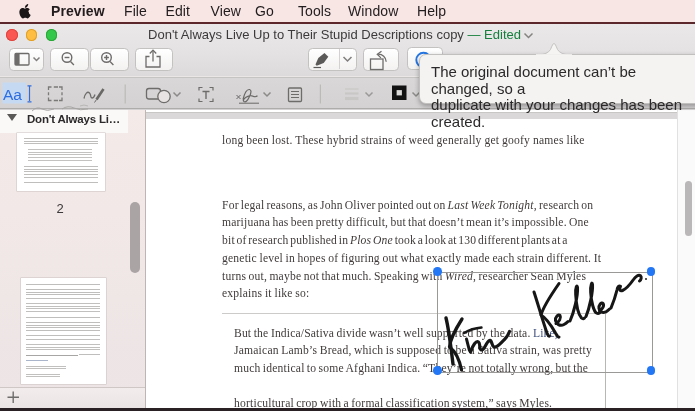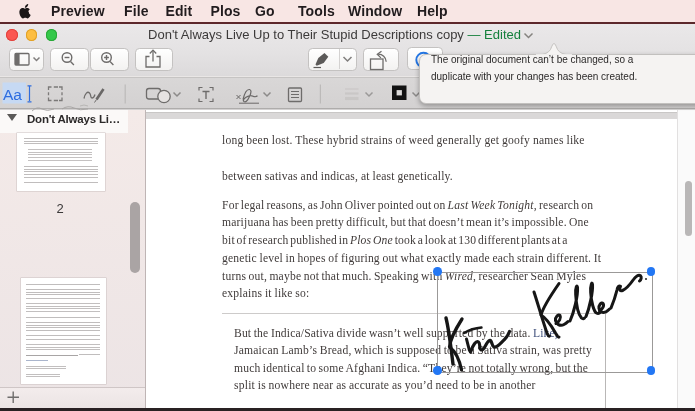--- a/index.html
+++ b/index.html
@@ -1,21 +1,21 @@
 <!DOCTYPE html>
 <html><head>
 <meta charset="utf-8">
 <style>
   html,body{margin:0;padding:0;background:#fff;}
   #stage{position:relative;width:695px;height:411px;overflow:hidden;
     font-family:"Liberation Sans",sans-serif;background:#e9e6e5;}
   .abs{position:absolute;}
   
   #menubar{left:0;top:0;width:695px;height:22px;background:#f8e6e4;}
-  .mi{position:absolute;top:3px;font-size:14px;color:#211c1e;letter-spacing:.1px;font-weight:bold;}
+  .mi{position:absolute;top:3px;font-size:14px;color:#211c1e;letter-spacing:.1px;}
   #maroon{left:0;top:22px;width:695px;height:2px;background:#5c282b;}
   
   #titlebar{left:0;top:24px;width:695px;height:52px;
     background:linear-gradient(#eae8e9,#e4e2e3 55%,#dcdadb);}
   #row2{left:0;top:76.5px;width:695px;height:32px;background:linear-gradient(#d9d7d7,#d3d1d1);border-top:1px solid #c6c4c3;}
   #toolbot{left:0;top:108px;width:695px;height:1.2px;background:#aeacab;}
   .tl-btn{position:absolute;top:48px;height:21px;background:linear-gradient(#fff,#f3f2f1);
     border:1px solid #c4c2c1;border-radius:4.5px;}
   
   .light{position:absolute;top:29px;width:11.5px;height:11.5px;border-radius:50%;}
@@ -41,34 +41,34 @@
   
   .dl{position:absolute;font-family:"Liberation Serif",serif;font-size:11.6px;line-height:11.6px;color:#403b3a;white-space:pre;letter-spacing:0.2px;}
   #hr1{left:221.5px;top:312.6px;width:385px;height:1px;background:#cdcbca;}
   #vline1{left:605.4px;top:312.6px;width:1px;height:98px;background:#b9b7b6;}
   
   #selbox{left:437px;top:271.5px;width:214px;height:99px;border:1px solid #9b9998;}
   .hdl{position:absolute;width:8.5px;height:8.5px;border-radius:50%;background:#2377f4;}
   
   #popover{left:419.3px;top:53.5px;width:300px;height:48px;background:#f5f3f2;border:1px solid #c2c0be;
      border-radius:7px;box-shadow:0 2px 5px rgba(0,0,0,.3);}
-  #poptext{left:431px;top:52px;font-size:10px;line-height:16.7px;color:#2b2929;letter-spacing:0px;}
+  #poptext{left:431px;top:64px;font-size:15px;line-height:16.7px;color:#2b2929;letter-spacing:0px;}
 </style>
 </head>
 <body>
 <div id="stage">
 
   <div class="abs" id="menubar"></div>
   <svg class="abs" style="left:18px;top:4px" width="13" height="15" viewBox="0 0 13 15">
     <path fill="#1b1718" d="M9.3 2.5c.6-.7 1-1.7.9-2.5-.8 0-1.8.6-2.4 1.3-.5.6-1 1.6-.9 2.5.9.1 1.8-.6 2.4-1.3z M10.4 7.8c0-1.6 1.3-2.4 1.4-2.4-.8-1.1-2-1.3-2.4-1.3-1 -.1-2 .6-2.5 .6-.5 0-1.3-.6-2.2-.6-1.1 0-2.2.7-2.8 1.7-1.2 2.1-.3 5.2.9 6.9.6.8 1.3 1.7 2.2 1.7.9 0 1.2-.6 2.3-.6 1.1 0 1.4.6 2.3.6.9 0 1.5-.8 2.1-1.6.7-.9.9-1.9 1-1.9 0 0-1.9-.7-1.9-2.9z"></path>
   </svg>
   <div class="mi" style="left:51px;font-weight:700">Preview</div>
   <div class="mi" style="left:124px">File</div>
   <div class="mi" style="left:165.5px">Edit</div>
-  <div class="mi" style="left:210.5px">Plos</div>
+  <div class="mi" style="left:210.5px">View</div>
   <div class="mi" style="left:255px">Go</div>
   <div class="mi" style="left:298px">Tools</div>
   <div class="mi" style="left:348px">Window</div>
   <div class="mi" style="left:417px">Help</div>
   <div class="abs" id="maroon"></div>
 
   <div class="abs" id="titlebar"></div>
   <div class="abs" id="row2"></div>
   <div class="abs" id="toolbot"></div>
   <div class="light" style="left:6.3px;background:#fb5752;box-shadow:inset 0 0 0 1px #e1443e;"></div>
@@ -217,33 +217,32 @@
   </svg>
   <div class="abs" id="sidesep"></div>
 
   <div class="abs" id="main"></div>
   <div class="abs" id="sliverline"></div>
   <div class="abs" id="gapband"></div>
   <div class="abs" id="vtrack"></div>
   <div class="abs" id="vthumb"></div>
 
   <div class="dl" style="left:222px;top:135.3px;word-spacing:-0.23px">long been lost. These hybrid strains of weed generally get goofy names like</div>
-  <div class="dl" style="left:222px;top:171.4px;word-spacing:-0.29px">between sativas and indicas, at least genetically.</div>
   <div class="dl" style="left:222px;top:199.7px;word-spacing:-1.0px">For legal reasons, as John Oliver pointed out on <i>Last Week Tonight</i>, research on</div>
   <div class="dl" style="left:222px;top:217.4px;word-spacing:-0.85px">marijuana has been pretty difficult, but that doesn’t mean it’s impossible. One</div>
   <div class="dl" style="left:222px;top:235.1px;word-spacing:-1.4px">bit of research published in <i>Plos One</i> took a look at 130 different plants at a</div>
   <div class="dl" style="left:222px;top:253px;word-spacing:-0.5px">genetic level in hopes of figuring out what exactly made each strain different. It</div>
   <div class="dl" style="left:222px;top:270.8px;word-spacing:-0.75px">turns out, maybe not that much. Speaking with <i>Wired</i>, researcher Sean Myles</div>
   <div class="dl" style="left:222px;top:288.3px;word-spacing:-0.4px">explains it like so:</div>
   <div class="abs" id="hr1"></div>
   <div class="abs" id="vline1"></div>
   <div class="dl" style="left:234px;top:327.6px;word-spacing:-0.5px;letter-spacing:0.15px">But the Indica/Sativa divide wasn’t well supported by the data. <span style="color:#41517c">Like,</span></div>
   <div class="dl" style="left:234px;top:345.2px;word-spacing:-0.6px">Jamaican Lamb’s Bread, which is supposed to be a Sativa strain, was pretty</div>
   <div class="dl" style="left:234px;top:362.8px;word-spacing:-0.8px">much identical to some Afghani Indica. “They’re not totally wrong, but the</div>
-  <div class="dl" style="left:234px;top:380.4px;word-spacing:-0.35px">split is nowhere near as accurate as you’d need to be in another</div>
+  <div class="dl" style="left:234px;top:398px;word-spacing:-0.8px">horticultural crop with a formal classification system,” says Myles.</div>
 
   <svg class="abs" style="left:430px;top:260px" width="230" height="130" viewBox="430 260 230 130">
     <g stroke="#161616" fill="none" stroke-width="3.05" stroke-linecap="round" stroke-linejoin="round">
       <path d="M446,318 C449,330 451,348 453,364" stroke-width="3.4"></path>
       <path d="M462,319 C455,330 450,341 449.5,347 C455,351 459.5,360 461.5,370" stroke-width="3.3"></path>
       <path d="M466.5,339 C467.5,343 468.5,347 469.5,350.5"></path>
       <path d="M464,333 C470,329.5 476,328 481.5,327.5" stroke-width="2.4"></path>
       <path d="M470.5,352 C473,345 476,340.5 478.5,342 C480.5,343.5 479,349.5 481.5,350 C484.5,350.3 486,342 489.5,340.5 C492,339.5 491.5,346 494,347 C497,348 501,342.5 504.5,339.5 C507,337.3 508.5,334 509.5,331.5" stroke-width="3.2"></path>
       <path d="M534,292 C538,304 543,322 547,333 C548,335.5 549,336.5 549.5,336"></path>
       <path d="M559,283.5 C551,295 543,308 541,315 C546,318 551,325 555.5,333 C557,335.5 558.5,337.5 559,337"></path>

